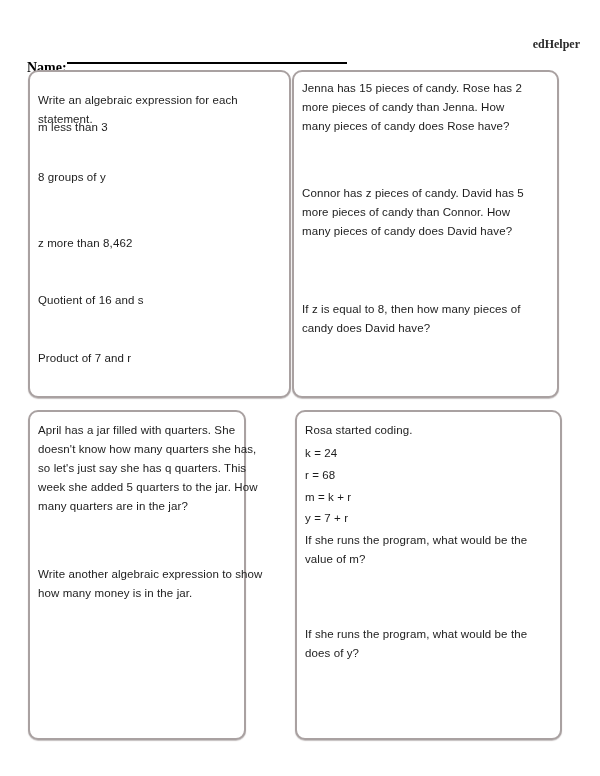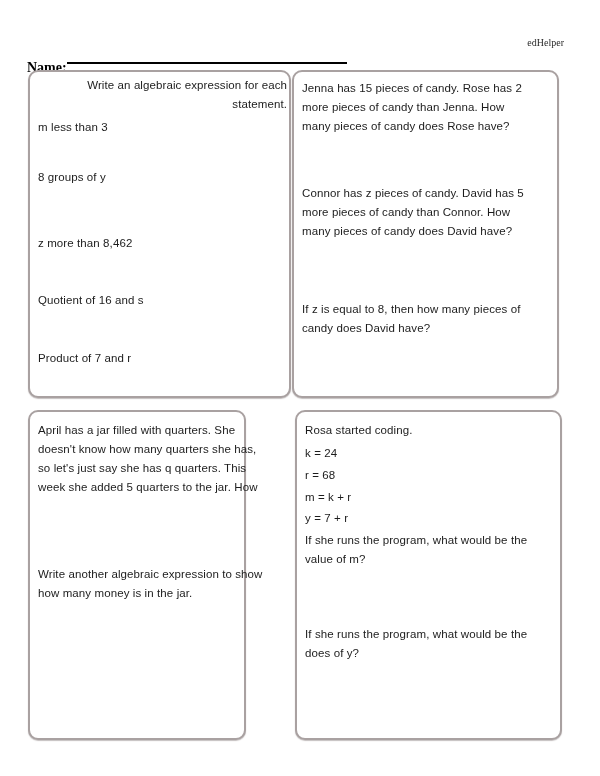--- a/index.html
+++ b/index.html
@@ -9,24 +9,25 @@
     width: 600px;
     height: 776px;
     background: #ffffff;
     font-family: "Liberation Sans", sans-serif;
     color: #1c1c1c;
     overflow: hidden;
   }
   .brand {
     position: absolute;
     top: 37px;
-    right: 36px;
+    right: 20px;
     font-family: "Liberation Serif", serif;
-    font-size: 10px;
+    font-size: 12px;
     color: #2b2b2b;
+    font-weight: bold;
   }
   .name-label {
     position: absolute;
     top: 60px;
     left: 27px;
     font-family: "Liberation Serif", serif;
     font-weight: bold;
     font-size: 14px;
     color: #000;
   }
@@ -52,21 +53,21 @@
   .para {
     position: absolute;
     left: 8px;
     right: 2px;
     font-size: 11.5px;
     line-height: 19px;
     letter-spacing: 0.1px;
   }
   .line { white-space: nowrap; }
   
-  .tl-prompt { top: 4px; text-align: right; }
+  .tl-prompt { top: 19px; }
   .tl-i0 { top: 46px; }
   .tl-i1 { top: 96px; }
   .tl-i2 { top: 162px; }
   .tl-i3 { top: 219px; }
   .tl-i4 { top: 277px; }
   
   .tr-q1 { top: 7px; }
   .tr-q2 { top: 112px; }
   .tr-q3 { top: 228px; }
   
@@ -119,20 +120,21 @@
       <div class="line">candy does David have?</div>
     </div>
   </div>
 
   <div class="box box-bl">
     <div class="para bl-q1">
       <div class="line">April has a jar filled with quarters. She</div>
       <div class="line">doesn't know how many quarters she has,</div>
       <div class="line">so let's just say she has q quarters. This</div>
       <div class="line">week she added 5 quarters to the jar. How</div>
+      <div class="line">many quarters are in the jar?</div>
     </div>
     <div class="para bl-q2">
       <div class="line">Write another algebraic expression to show</div>
       <div class="line">how many money is in the jar.</div>
     </div>
   </div>
 
   <div class="box box-br">
     <div class="para br-intro">Rosa started coding.</div>
     <div class="para br-c0">k = 24</div>

